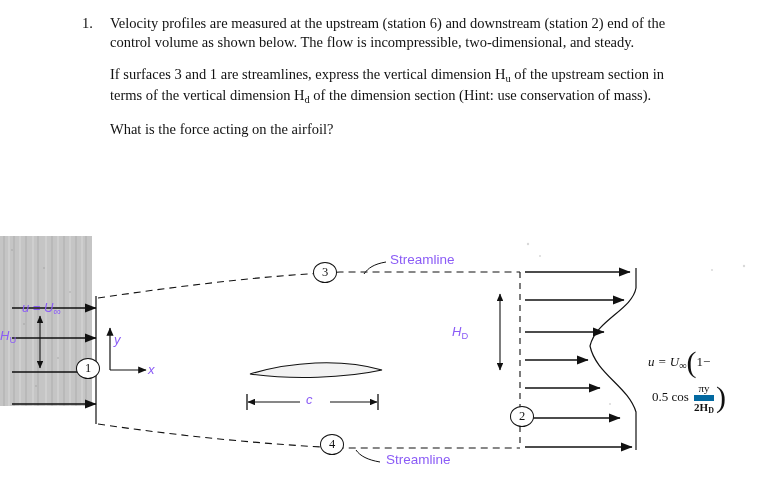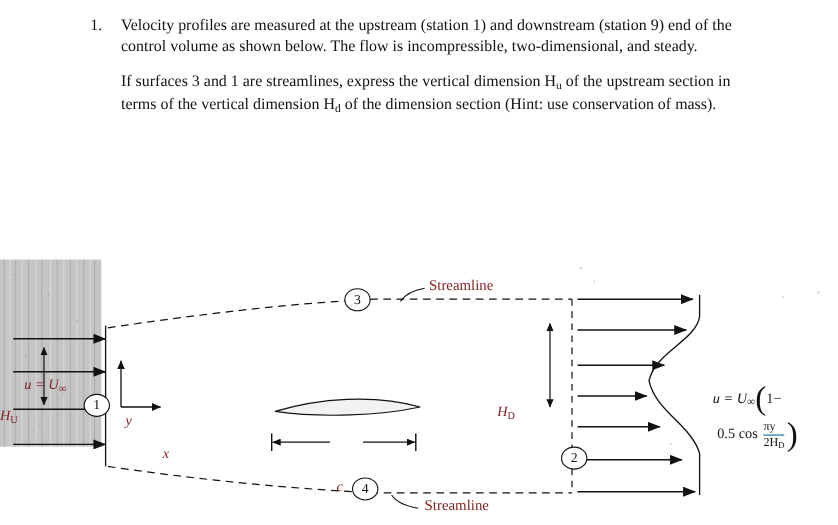--- a/index.html
+++ b/index.html
@@ -48,26 +48,26 @@
     width: 762px;
     height: 249px;
   }
   #figure svg {
     position: absolute;
     left: 0;
     top: 0;
   }
   .flabel {
     position: absolute;
-    font-family: Liberation Serif, serif;
+    font-family: Liberation Sans, sans-serif;
     font-size: 13px;
-    color: #7f1d1d;
+    color: #8b5cf6;
     white-space: nowrap;
   }
-  .flabel.italic { font-style: italic; margin-top: 42px; }
+  .flabel.italic { font-style: italic; }
   .sm { font-size: 0.72em; vertical-align: -0.28em; font-style: normal; }
   .inf { font-size: 0.8em; vertical-align: -0.25em; font-style: normal; }
 
   
   .node {
     position: absolute;
     width: 22px;
     height: 19px;
     border: 1.2px solid #111;
     border-radius: 50%;
@@ -85,48 +85,51 @@
     top: 126px;
     font-size: 13px;
     font-family: "Liberation Serif", serif;
     white-space: nowrap;
   }
   #eq .row1 { position: absolute; left: 0; top: 0; margin-left: 48px; }
   #eq .row2 { position: absolute; left: 28px; top: 28px; margin-left: 24px; }
   .frac {
     display: inline-block;
     vertical-align: middle;
-    text-align: left;
+    text-align: center;
     font-size: 11px;
     line-height: 1.15;
     margin: 0 2px;
   }
   .frac .top { display: block; }
-  .frac .bot { display: block; border-top: 1px solid #0369a1; }
+  .frac .bot { display: block; border-top: 6px solid #0369a1; font-weight: bold; }
   .paren-big {
     font-size: 30px;
     line-height: 0;
     vertical-align: -6px;
     font-family: "Liberation Serif", serif;
   }
 </style>
 </head>
 <body>
 
 <div id="problem">
 
   <div class="para">
     <span class="num">1.</span>
-    <span>Velocity profiles are measured at the upstream (station 1) and downstream (station 9) end of the control volume as shown below. The flow is incompressible, two-dimensional, and steady.</span>
+    <span>Velocity profiles are measured at the upstream (station 6) and downstream (station 2) end of the control volume as shown below. The flow is incompressible, two-dimensional, and steady.</span>
   </div>
 
   <div class="para">
     <span>If surfaces 3 and 1 are streamlines, express the vertical dimension H</span><span class="sub">u</span><span> of the upstream section in terms of the vertical dimension H</span><span class="sub">d</span><span> of the dimension section (Hint: use conservation of mass).</span>
   </div>
 
+  <div class="para">
+    <span>What is the force acting on the airfoil?</span>
+  </div>
 
 </div>
 
 <div id="figure">
 
   <svg width="762" height="249" viewBox="0 0 762 249">
     <defs>
       <marker id="ah" markerWidth="9" markerHeight="7" refX="8.5" refY="3.5" orient="auto">
         <polygon points="0 0, 9 3.5, 0 7" fill="#111"></polygon>
       </marker>

